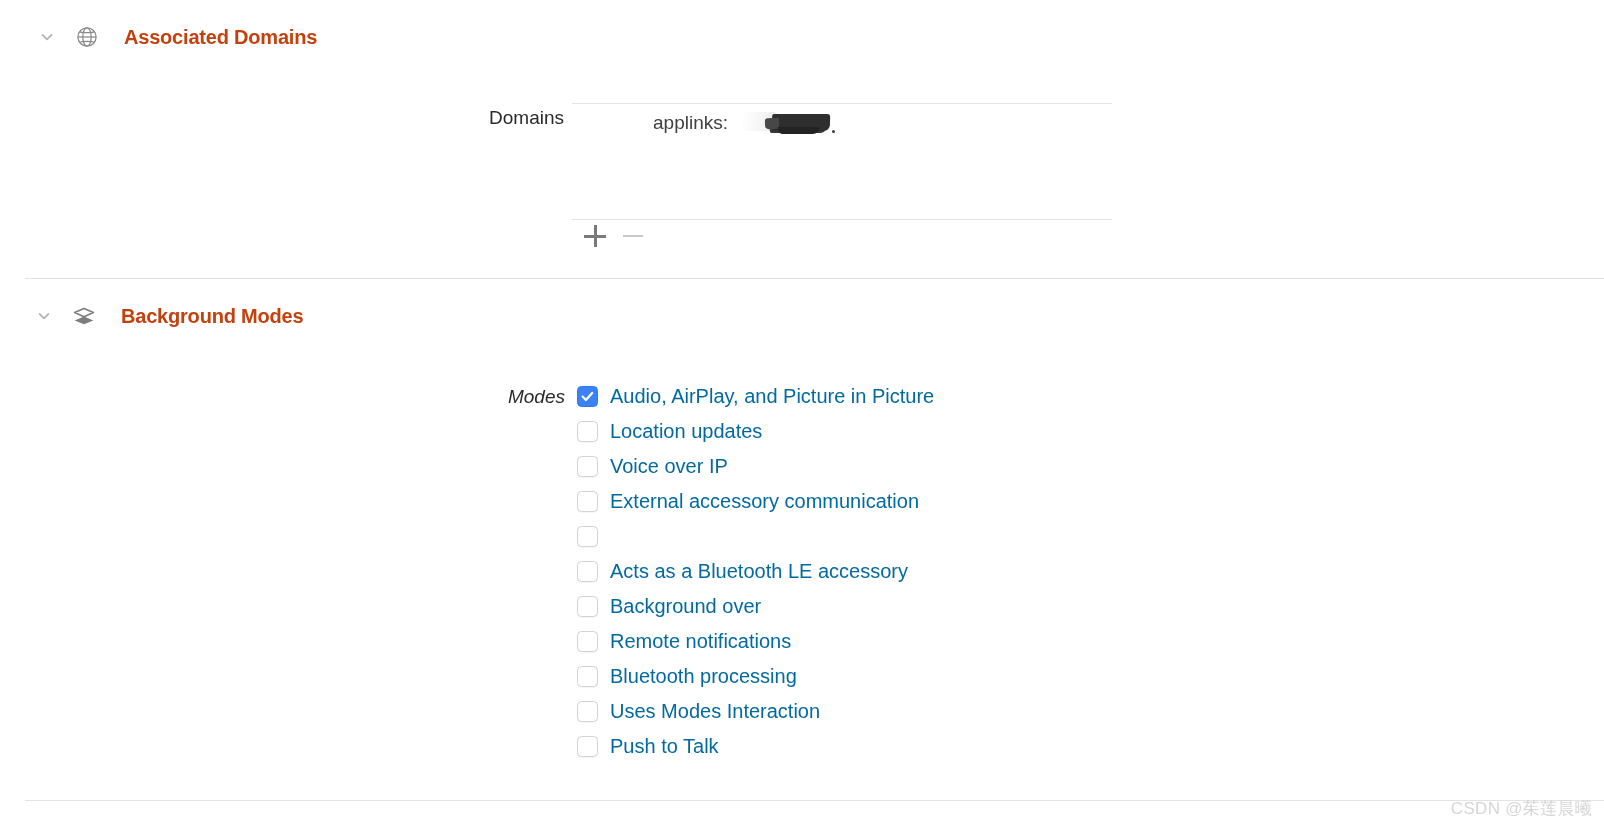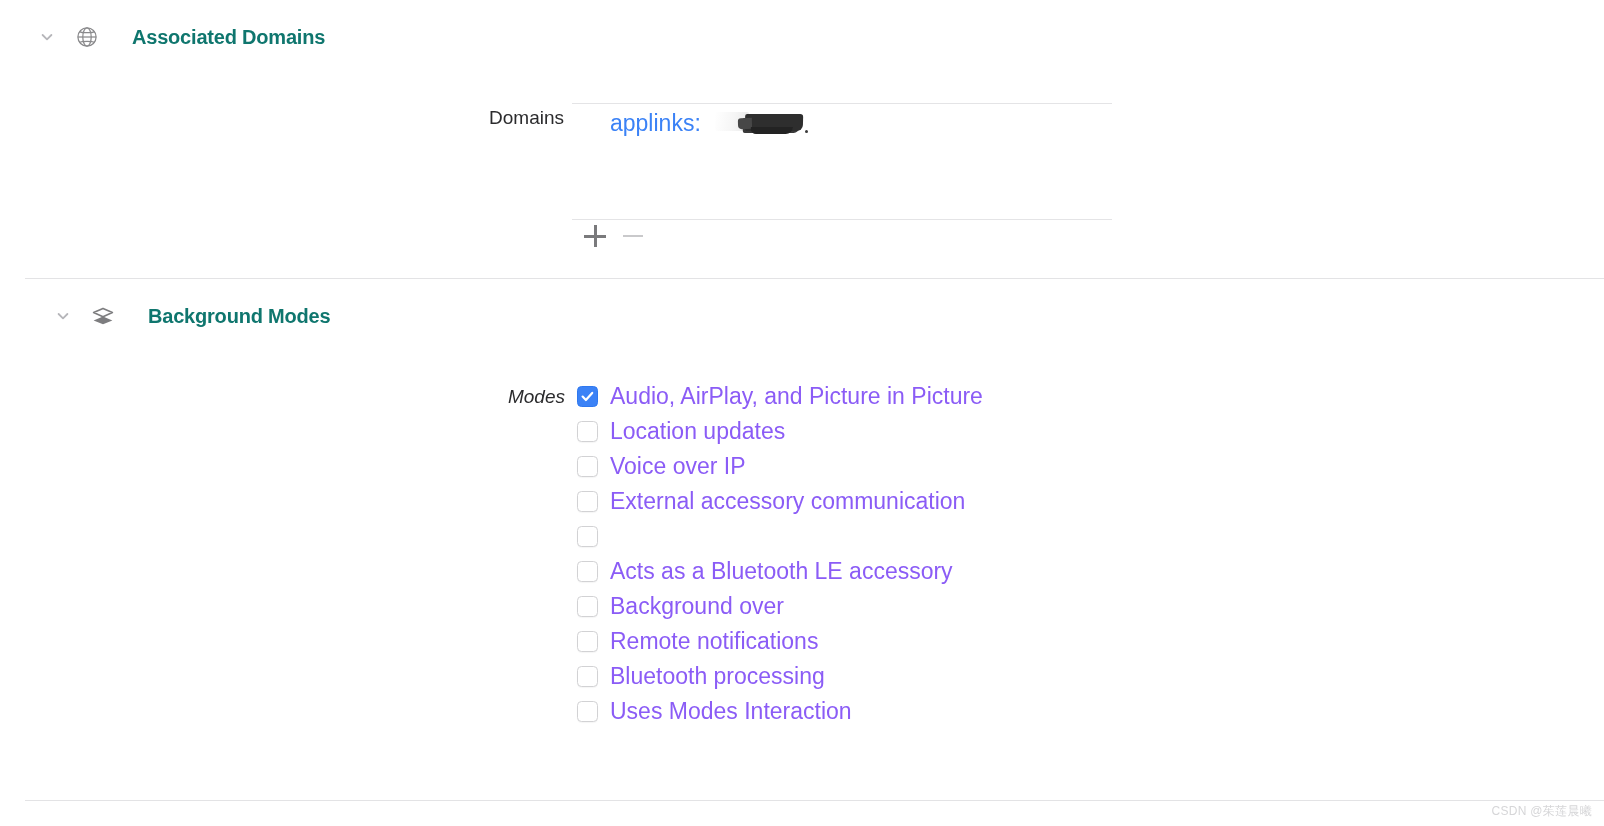--- a/index.html
+++ b/index.html
@@ -36,25 +36,25 @@
   .sec-icon {
     width: 26px;
     height: 26px;
     margin-left: 16px;
     display: flex;
     align-items: center;
     justify-content: center;
   }
   .sec-icon svg { display: block; }
   .sec-title {
-    margin-left: 32px;
+    margin-left: 24px;
     font-size: 20px;
     font-weight: bold;
     letter-spacing: -0.2px;
-    color: #0f766e;
+    color: #c2410c;
     white-space: nowrap;
   }
 
   
   .hdivider {
     position: absolute;
     height: 1px;
     background: #e3e3e5;
   }
 
@@ -75,23 +75,24 @@
   }
   .listrow {
     position: relative;
     height: 38px;
     display: flex;
     align-items: center;
     padding-left: 38px;
     box-sizing: border-box;
   }
   .listrow .prefix {
-    font-size: 23px;
-    color: #3b82f6;
-    white-space: nowrap;
+    font-size: 19px;
+    color: #404040;
+    white-space: nowrap;
+    margin-left: 43px;
   }
   .redaction {
     position: relative;
     margin-left: 6px;
     width: 96px;
     height: 22px;
   }
   .redaction .blob {
     position: absolute;
     left: 38px;
@@ -207,31 +208,31 @@
     background: #3b82f6;
     border: 1px solid #2f78ef;
   }
   .cb.on svg {
     position: absolute;
     left: 2px;
     top: 2px;
   }
   .mode-label {
     margin-left: 12px;
-    font-size: 23px;
-    color: #8b5cf6;
+    font-size: 20px;
+    color: #0369a1;
     white-space: nowrap;
   }
 
   
   .watermark {
     position: absolute;
     right: 12px;
     bottom: 6px;
-    font-size: 12px;
+    font-size: 17px;
     color: #d6d6d8;
     white-space: nowrap;
     letter-spacing: 0.3px;
   }
 </style>
 </head>
 <body>
 
 <div class="section-header" style="left:36px; top:22px;">
   <span class="disclosure">
@@ -270,21 +271,21 @@
   <span class="tb-btn">
     <span class="plus-glyph"></span>
   </span>
   <span class="tb-btn">
     <span class="minus-glyph"></span>
   </span>
 </div>
 
 <div class="hdivider" style="left:25px; top:278px; width:1579px;"></div>
 
-<div class="section-header" style="left:52px; top:301px;">
+<div class="section-header" style="left:33px; top:301px;">
   <span class="disclosure">
     <svg width="16" height="16" viewBox="0 0 16 16">
       <path d="M3.6 6 L8 10.4 L12.4 6" fill="none" stroke="#b6b6ba" stroke-width="1.8" stroke-linecap="round" stroke-linejoin="round"></path>
     </svg>
   </span>
   <span class="sec-icon">
     <svg width="24" height="24" viewBox="0 0 24 24">
       <path d="M12 12.6 L2.6 16.4 L12 20.2 L21.4 16.4 Z" fill="#7d7d7f"></path>
       <path d="M12 4.4 L2.6 8.6 L12 12.8 L21.4 8.6 Z" fill="#ffffff" stroke="#7d7d7f" stroke-width="1.6" stroke-linejoin="round"></path>
     </svg>
@@ -342,18 +343,22 @@
   <div class="mode-row">
     <span class="cb off"></span>
     <span class="mode-label">Bluetooth processing</span>
   </div>
 
   <div class="mode-row">
     <span class="cb off"></span>
     <span class="mode-label">Uses Modes Interaction</span>
   </div>
 
+  <div class="mode-row">
+    <span class="cb off"></span>
+    <span class="mode-label">Push to Talk</span>
+  </div>
 
 </div>
 
 <div class="hdivider" style="left:25px; top:800px; width:1579px;"></div>
 
 <div class="watermark">CSDN @茱莲晨曦</div>
 
 </body></html>

